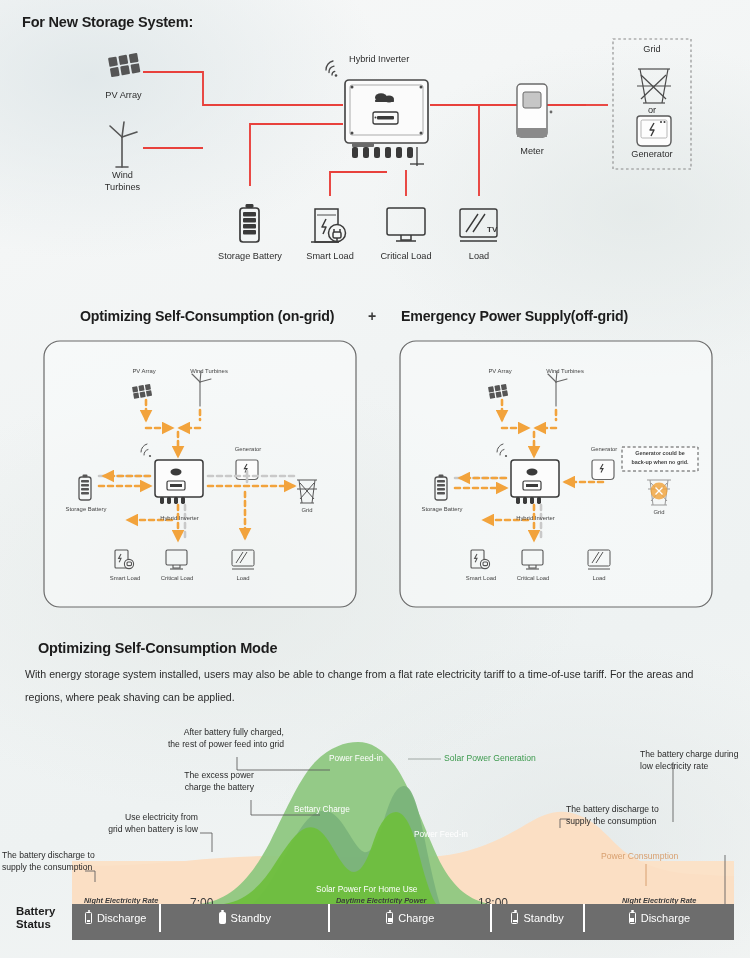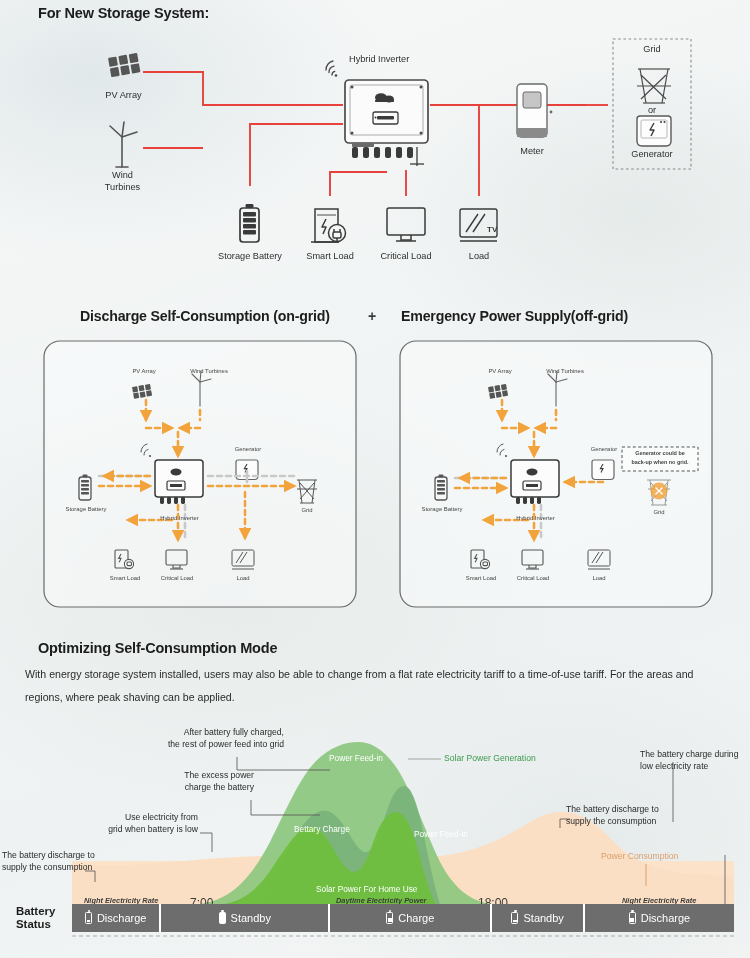--- a/index.html
+++ b/index.html
@@ -24,21 +24,21 @@
   }
 
   
   .h-main {
     position: absolute;
     font-size: 14.5px;
     font-weight: bold;
     color: #1d1d1d;
     letter-spacing: -.2px;
   }
-  #title-top { left: 22px; top: 5px; margin-left: 16px; }
+  #title-top { left: 22px; top: 14px; }
   #mode-heading { left: 38px; top: 640px; font-size: 14.5px; }
   #mode-desc {
     position: absolute; left: 25px; top: 663px; width: 670px;
     font-size: 10.6px; line-height: 23px; color: #2b2b2b;
   }
 
   .panel-title {
     position: absolute; top: 308px;
     font-size: 14.2px; font-weight: bold; color: #1d1d1d;
     letter-spacing: -.2px; white-space: nowrap;
@@ -79,21 +79,21 @@
     position: absolute; font-size: 12px; color: #3b3b3b; white-space: nowrap;
   }
   .legend-lbl { position: absolute; font-size: 8.6px; white-space: nowrap; }
 
   
   #bs-label {
     position: absolute; left: 16px; top: 905px; width: 56px;
     font-size: 11.4px; font-weight: bold; color: #1d1d1d; line-height: 13px;
   }
   #bs-bar {
-    position: absolute; left: 72px; top: 904px; width: 662px; height: 28px;
+    position: absolute; left: 72px; top: 904px; width: 662px; height: 36px;
     background: #6d6d6d; display: flex; justify-content: space-between;
   }
   .bs-seg {
     height: 28px; display: flex; align-items: center; justify-content: center;
     gap: 5px; color: #fff; font-size: 11px;
     border-right: 2px solid #ffffff;
   }
   .bs-seg:last-child { border-right: none; }
   .bs-batt {
     display: inline-block; width: 7px; height: 12px;
@@ -260,21 +260,21 @@
   <div class="lbl lbl-top" style="left:349px; top:54px;">Hybrid Inverter</div>
   <div class="lbl lbl-top" style="left:508px; top:146px; width:48px;">Meter</div>
   <div class="lbl lbl-top" style="left:626px; top:44px; width:52px;">Grid</div>
   <div class="lbl lbl-top" style="left:640px; top:105px; width:24px;">or</div>
   <div class="lbl lbl-top" style="left:620px; top:149px; width:64px;">Generator</div>
   <div class="lbl lbl-top" style="left:210px; top:251px; width:80px;">Storage Battery</div>
   <div class="lbl lbl-top" style="left:296px; top:251px; width:68px;">Smart Load</div>
   <div class="lbl lbl-top" style="left:372px; top:251px; width:68px;">Critical Load</div>
   <div class="lbl lbl-top" style="left:457px; top:251px; width:44px;">Load</div>
 
-  <div class="panel-title" id="title-ongrid">Discharge Self-Consumption (on-grid)</div>
+  <div class="panel-title" id="title-ongrid">Optimizing Self-Consumption (on-grid)</div>
   <div class="panel-title" id="title-plus">+</div>
   <div class="panel-title" id="title-offgrid">Emergency Power Supply(off-grid)</div>
 
   <svg class="layer" id="panels-svg" viewBox="0 0 750 958">
     <defs>
 
       <marker id="ar" markerWidth="5" markerHeight="5" refX="4" refY="2.5" orient="auto">
         <path d="M0 0 L5 2.5 L0 5 z" fill="#f2a33c"></path>
       </marker>
       <marker id="arg" markerWidth="5" markerHeight="5" refX="4" refY="2.5" orient="auto">
@@ -581,21 +581,21 @@
   <div class="ann" style="left:2px; top:861px;">supply the consumption</div>
 
   <div class="ann" style="left:566px; top:803px;">The battery discharge to</div>
   <div class="ann" style="left:566px; top:815px;">supply the consumption</div>
 
   <div class="ann" style="left:640px; top:748px;">The battery charge during</div>
   <div class="ann" style="left:640px; top:760px;">low electricity rate</div>
 
   <div class="curve-lbl" style="left:329px; top:753px;">Power Feed-in</div>
   <div class="legend-lbl" style="left:444px; top:753px; color:#3d9a4e;">Solar Power Generation</div>
-  <div class="curve-lbl" style="left:294px; top:824px;text-align:center;">Bettary Charge</div>
+  <div class="curve-lbl" style="left:294px; top:804px;text-align:center;">Bettary Charge</div>
   <div class="curve-lbl" style="left:414px; top:829px;">Power Feed-in</div>
   <div class="curve-lbl" style="left:316px; top:884px;">Solar Power For Home Use</div>
   <div class="legend-lbl" style="left:601px; top:851px; color:#d8a070;">Power Consumption</div>
 
   <div class="rate-lbl" style="left:84px; top:896px;">Night Electricity Rate</div>
   <div class="time-lbl" style="left:190px; top:896px;">7:00</div>
   <div class="rate-lbl" style="left:336px; top:896px;">Daytime Electricity Power</div>
   <div class="time-lbl" style="left:478px; top:896px;">18:00</div>
   <div class="time-lbl" style="left:589px; top:896px;margin-top:19px;">23:00</div>
   <div class="rate-lbl" style="left:622px; top:896px;">Night Electricity Rate</div>

